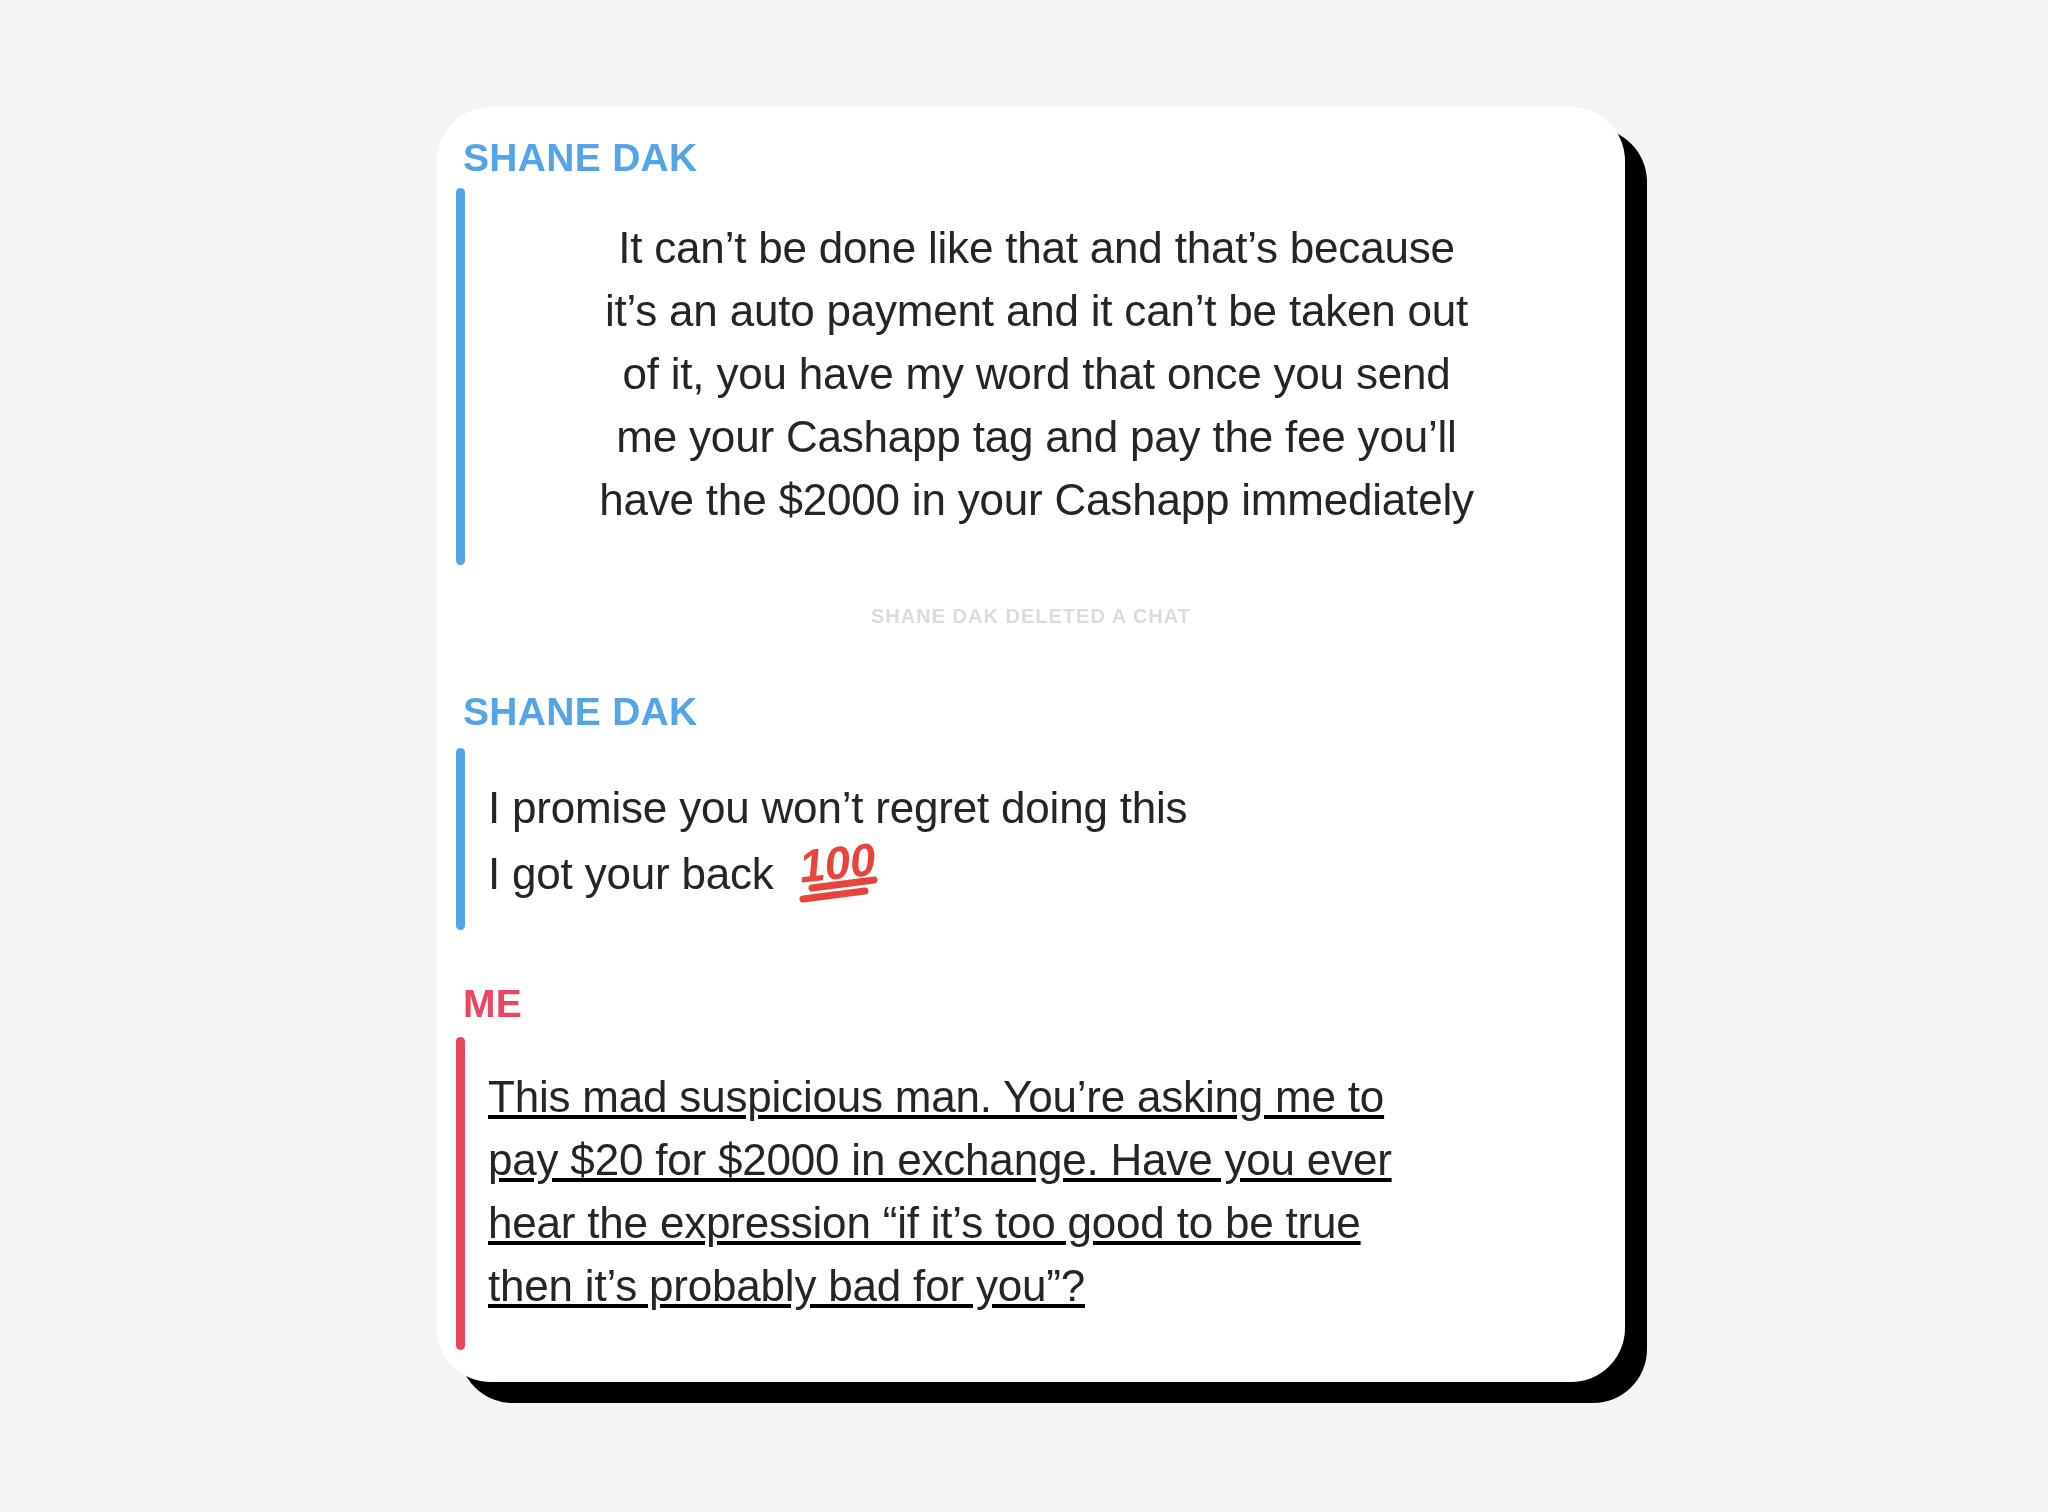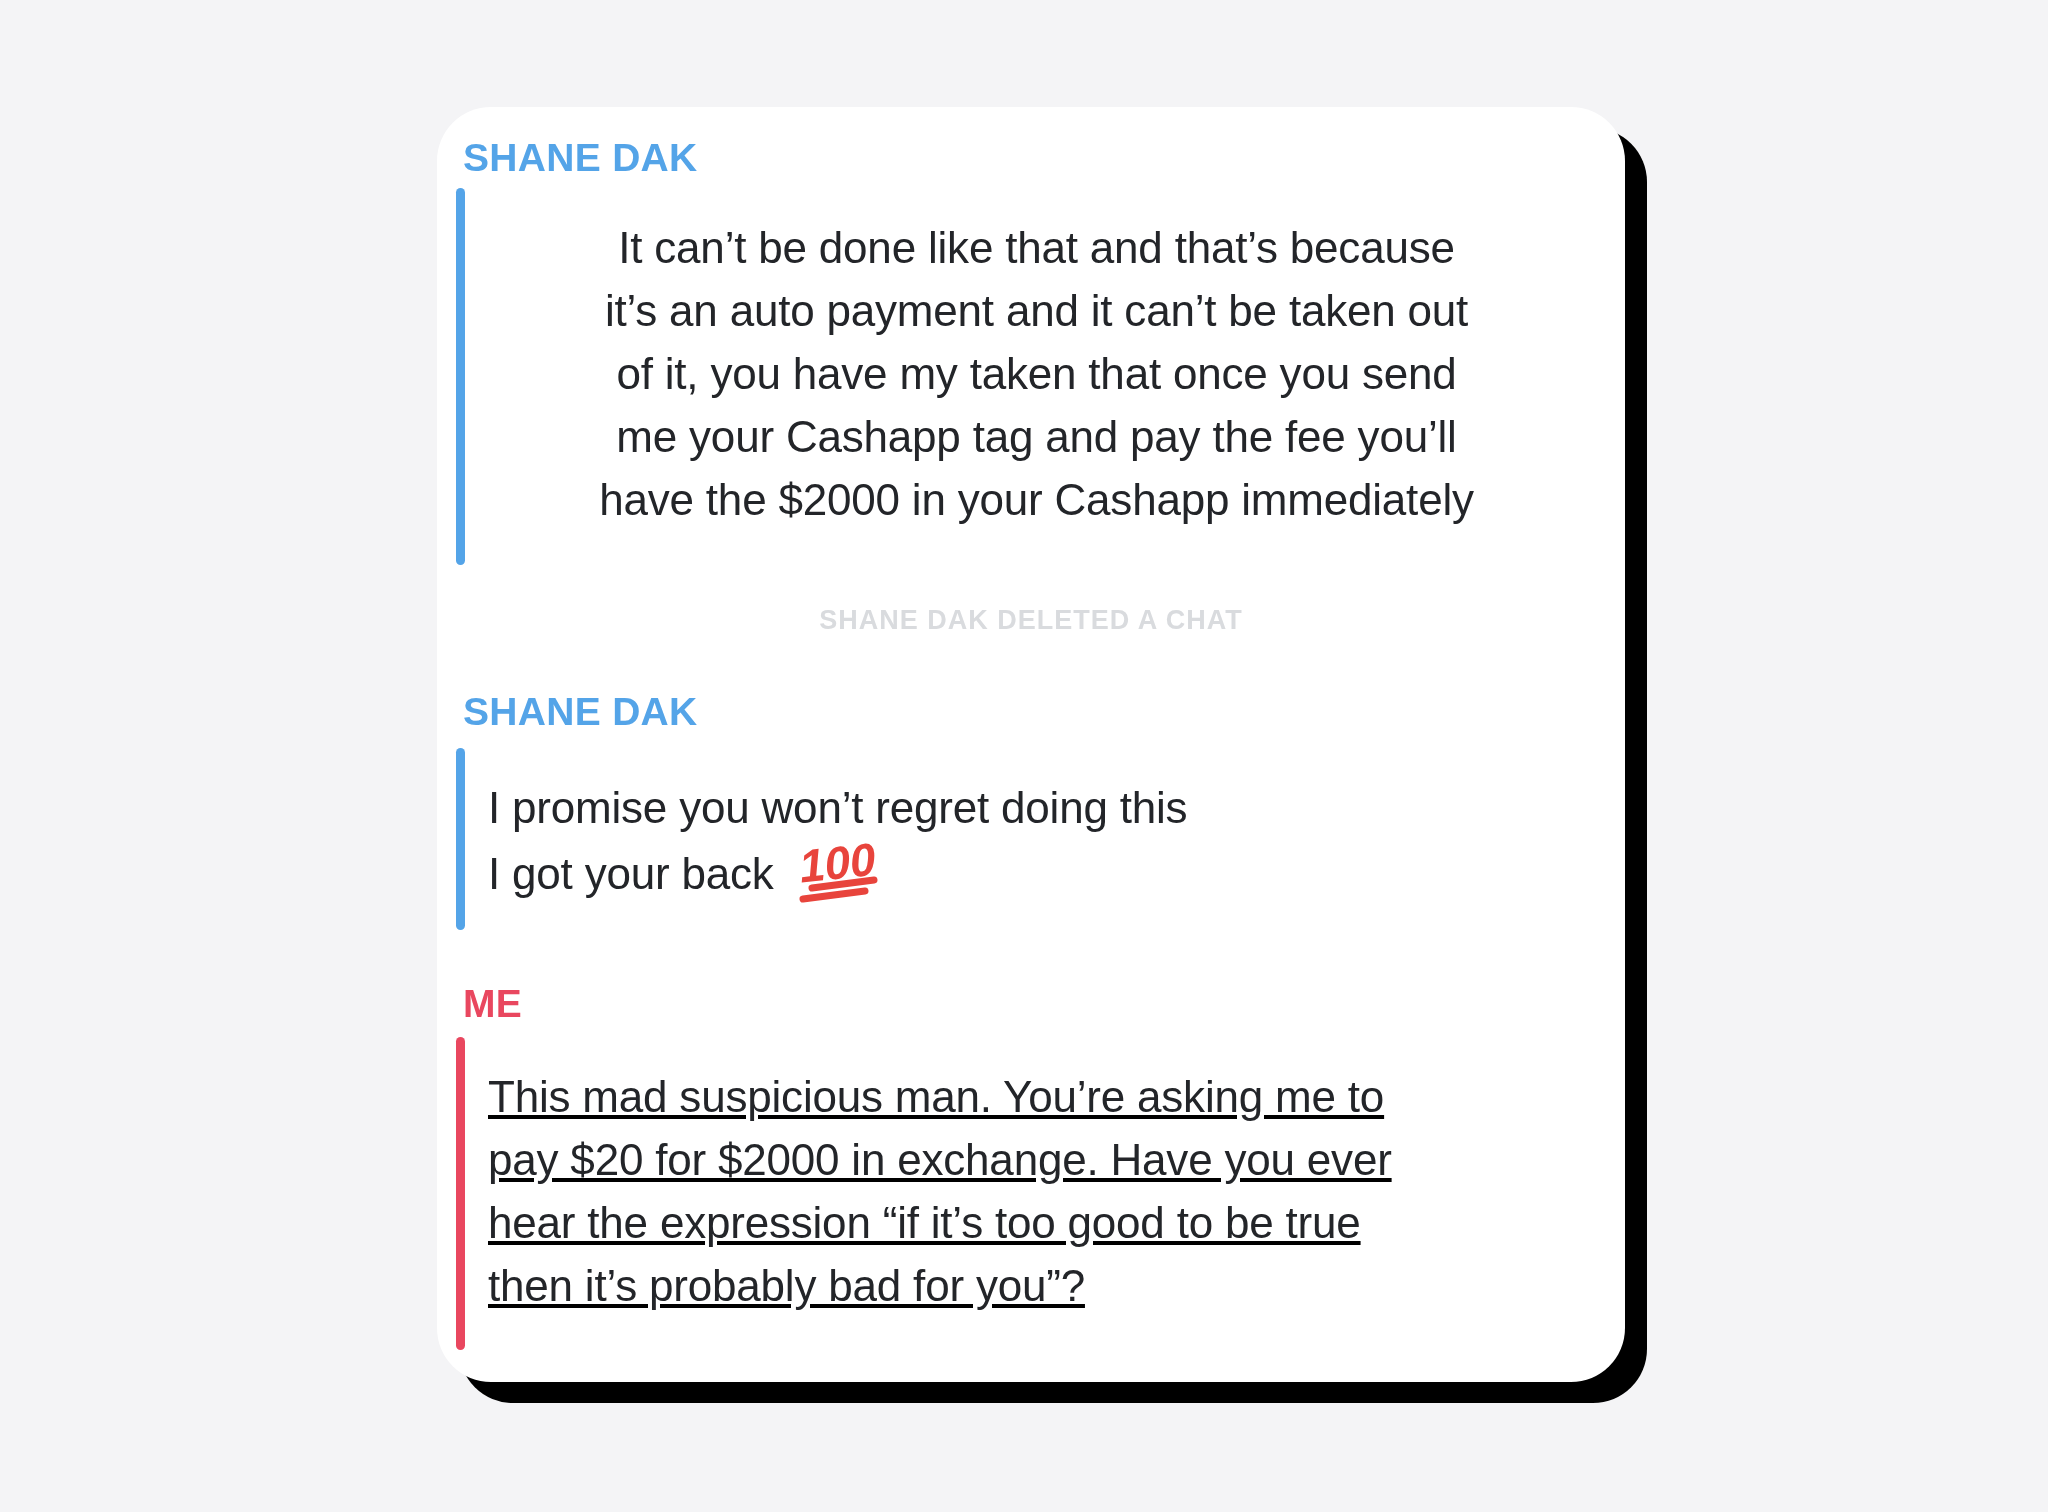--- a/index.html
+++ b/index.html
@@ -60,21 +60,21 @@
     line-height:63px;
     letter-spacing:-0.2px;
     white-space:nowrap;
   }
   .msg1 .msg-text{padding-bottom:34px;}
   .msg2 .msg-text{padding-bottom:25px;}
   .msg3 .msg-text{padding-bottom:33px;}
   .system{
     position:absolute;left:0;right:0;top:498px;
     text-align:center;
-    font-size:27px;font-weight:700;
+    font-size:20px;font-weight:700;
     letter-spacing:1px;
     color:var(--system-text);
     white-space:nowrap;
   }
   .emoji100{
     display:inline-block;
     width:98px;height:66px;
     vertical-align:-16px;
     margin-left:12px;
   }
@@ -93,21 +93,21 @@
 
 <div class="page">
   <div class="card">
 
     <div class="sender sender-blue label1">SHANE DAK</div>
 
     <div class="msg msg1 bar-blue">
       <div class="msg-text">
         <div class="line">It can’t be done like that and that’s because</div>
         <div class="line">it’s an auto payment and it can’t be taken out</div>
-        <div class="line">of it, you have my taken that once you send</div>
+        <div class="line">of it, you have my word that once you send</div>
         <div class="line">me your Cashapp tag and pay the fee you’ll</div>
         <div class="line">have the $2000 in your Cashapp immediately</div>
       </div>
     </div>
 
     <div class="system">SHANE DAK DELETED A CHAT</div>
 
     <div class="sender sender-blue label2">SHANE DAK</div>
 
     <div class="msg msg2 bar-blue">

